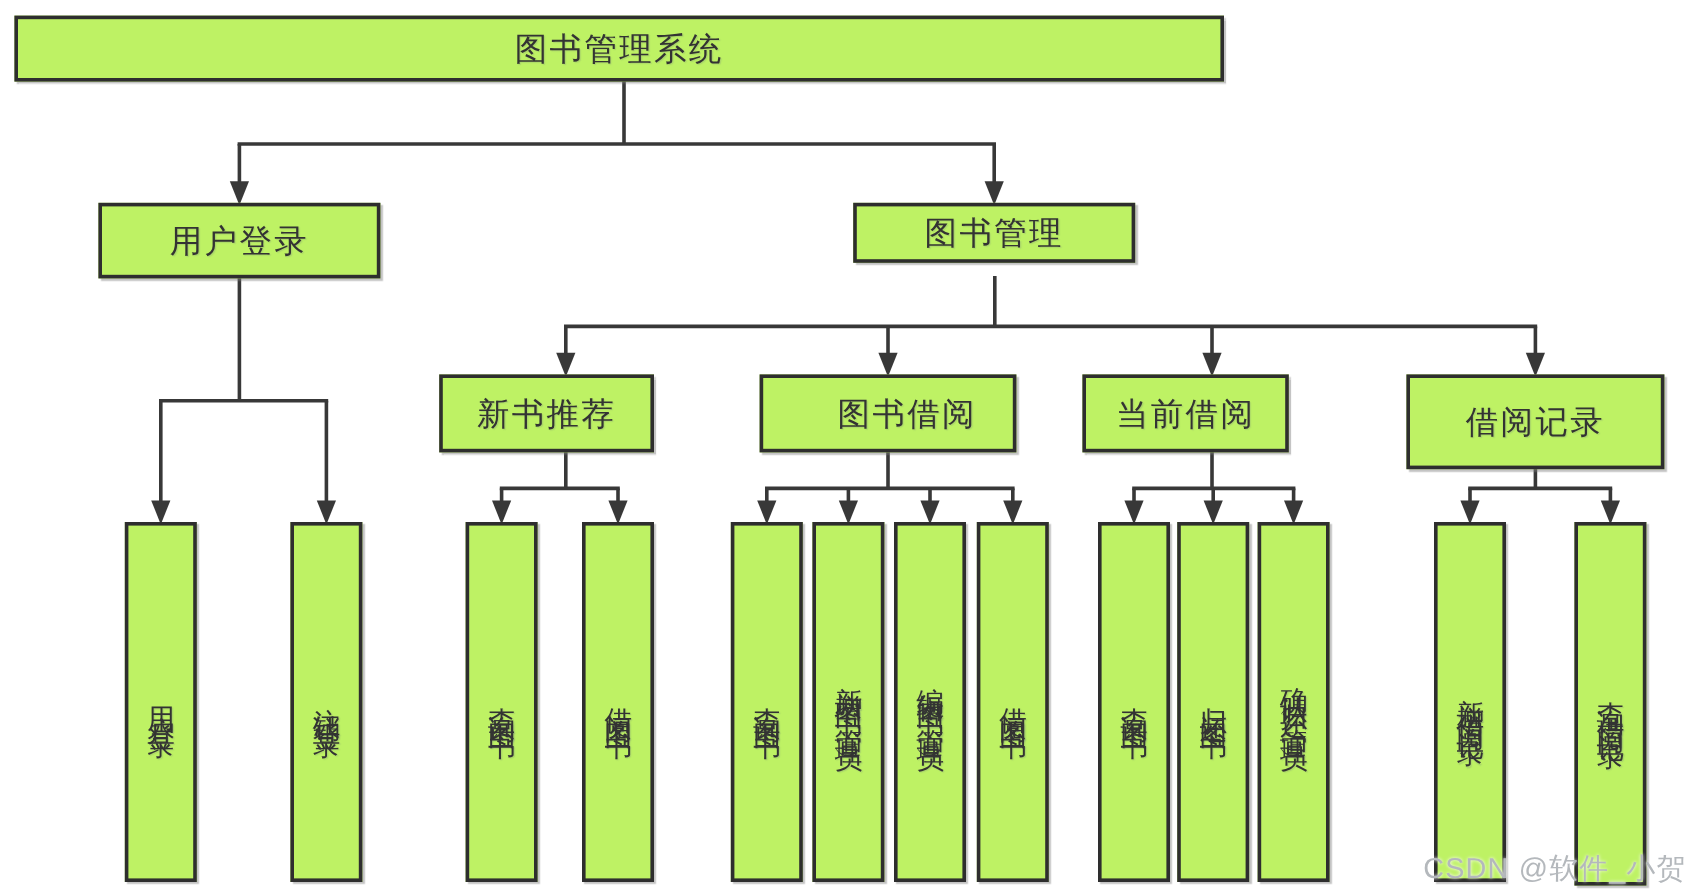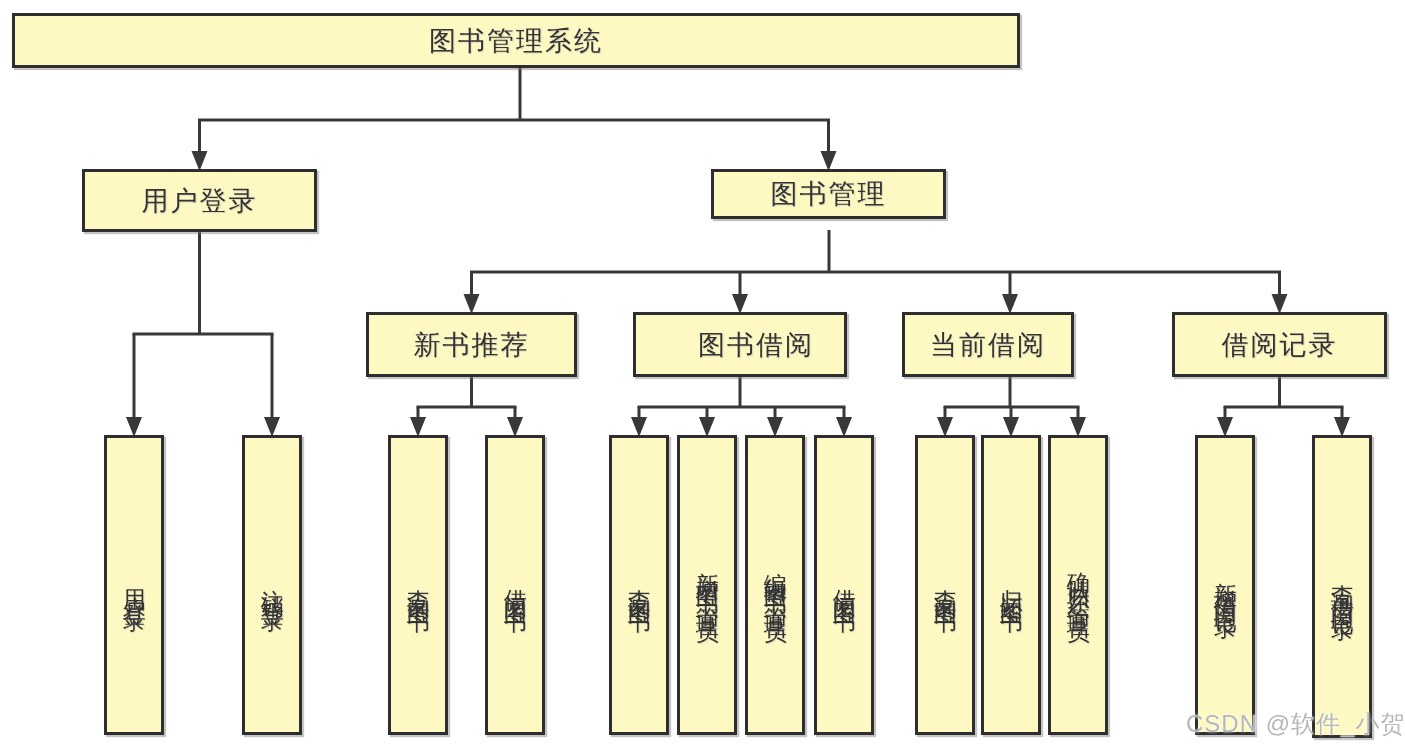--- a/index.html
+++ b/index.html
@@ -11,21 +11,21 @@
     font-family:"Liberation Sans", sans-serif;
   }
   .connector-layer{
     position:absolute;left:0;top:0;width:1405px;height:747px;
     pointer-events:none;
   }
   .node{
     position:absolute;
     box-sizing:border-box;
     border:3px solid #2e2e2e;
-    background:#fef9c3;
+    background:#bef264;
     color:#333333;
     display:flex;
     align-items:center;
     justify-content:center;
     box-shadow:2px 2px 1px rgba(125,125,125,0.45);
     text-shadow:1px 1px 1px rgba(70,70,140,0.18);
   }
   .node.h{
     font-size:27px;
     letter-spacing:2px;
@@ -105,24 +105,24 @@
       <line x1="1223.5" y1="407" x2="1343.5" y2="407" stroke="#383838" stroke-width="3"></line>
       <line x1="1225" y1="407" x2="1225" y2="421" stroke="#383838" stroke-width="3"></line>
       <polygon points="1217,417 1233,417 1225,437" fill="#383838"></polygon>
       <line x1="1342" y1="407" x2="1342" y2="421" stroke="#383838" stroke-width="3"></line>
       <polygon points="1334,417 1350,417 1342,437" fill="#383838"></polygon>
     </svg>
   <div id="nodes-layer">
       <div class="node h" style="left: 12px; top: 13px; width: 1008px; height: 55px;">图书管理系统</div>
       <div class="node h" style="left: 82px; top: 169px; width: 235px; height: 63px;">用户登录</div>
       <div class="node h" style="left: 711px; top: 169px; width: 235px; height: 50px;">图书管理</div>
-      <div class="node h" style="left: 366px; top: 312px; width: 211px; height: 65px;">新书推荐</div>
+      <div class="node h" style="left: 366px; top: 312px; width: 179px; height: 65px;">新书推荐</div>
       <div class="node h" style="left: 633px; top: 312px; width: 214px; height: 65px; padding-left: 32px;">图书借阅</div>
       <div class="node h" style="left: 902px; top: 312px; width: 172px; height: 65px;">当前借阅</div>
-      <div class="node h" style="left: 1172px; top: 312px; width: 215px; height: 65px;">借阅记录</div>
+      <div class="node h" style="left: 1172px; top: 312px; width: 215px; height: 79px;">借阅记录</div>
       <div class="node v" style="left: 104px; top: 435px; width: 60px; height: 300px;">用户登录</div>
       <div class="node v" style="left: 242px; top: 435px; width: 60px; height: 300px;">注销登录</div>
       <div class="node v" style="left: 388px; top: 435px; width: 60px; height: 300px;">查询图书</div>
       <div class="node v" style="left: 485px; top: 435px; width: 60px; height: 300px;">借阅图书</div>
       <div class="node v" style="left: 609px; top: 435px; width: 60px; height: 300px;">查询图书</div>
       <div class="node v" style="left: 677px; top: 435px; width: 60px; height: 300px;">新增图书（管理员）</div>
       <div class="node v" style="left: 745px; top: 435px; width: 60px; height: 300px;">编辑图书（管理员）</div>
       <div class="node v" style="left: 814px; top: 435px; width: 60px; height: 300px;">借阅图书</div>
       <div class="node v" style="left: 915px; top: 435px; width: 60px; height: 300px;">查询图书</div>
       <div class="node v" style="left: 981px; top: 435px; width: 60px; height: 300px;">归还图书</div>

